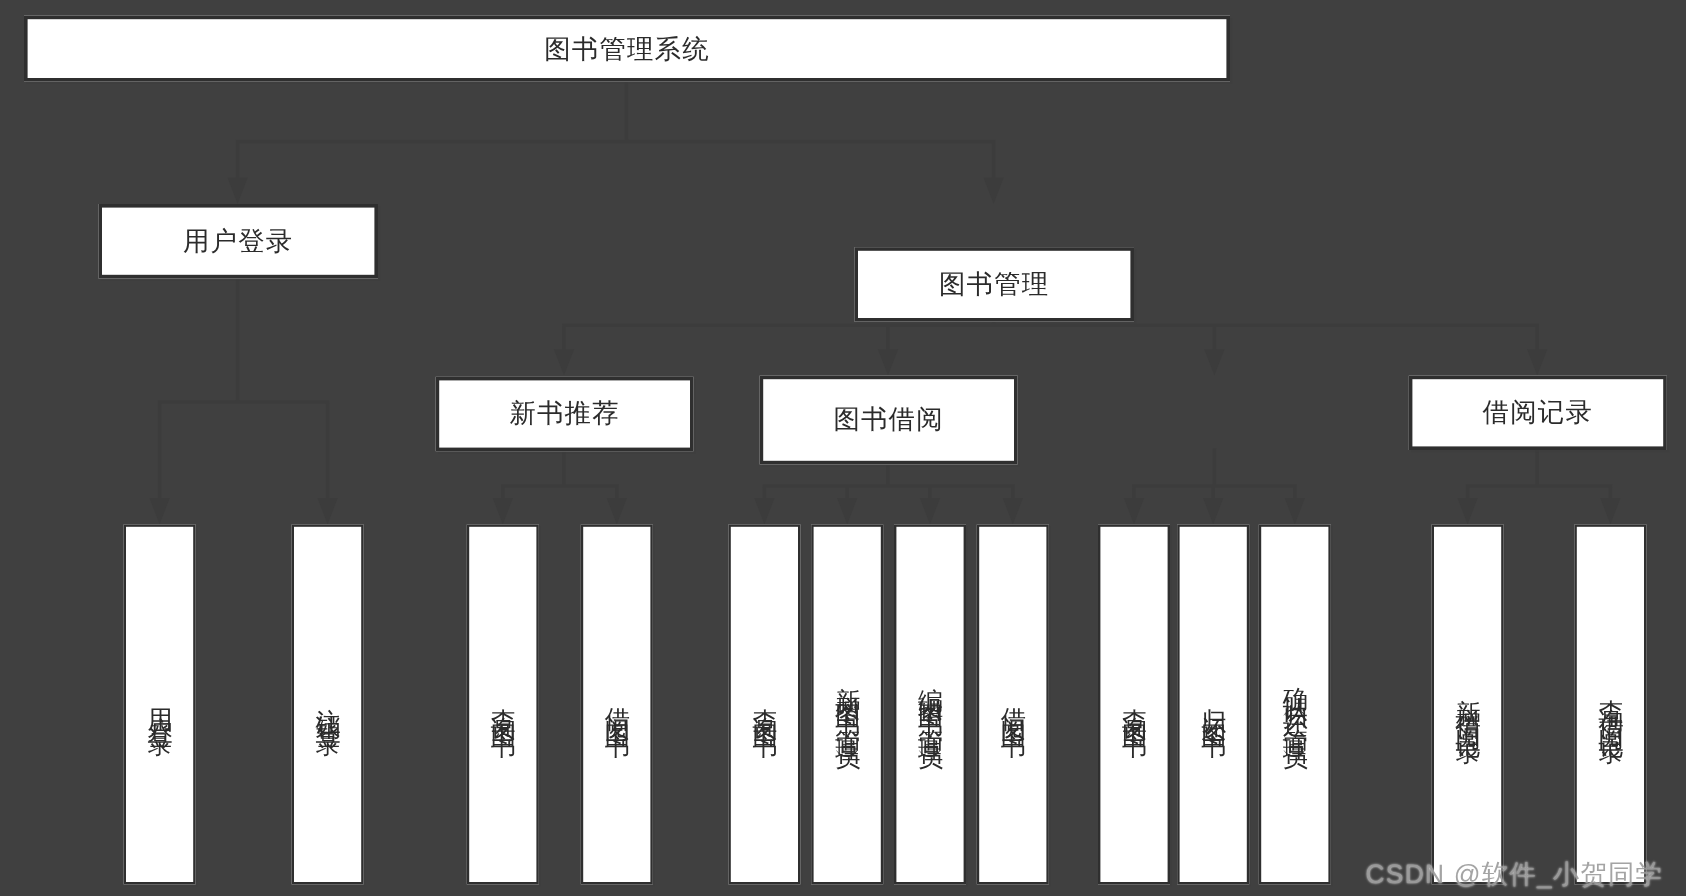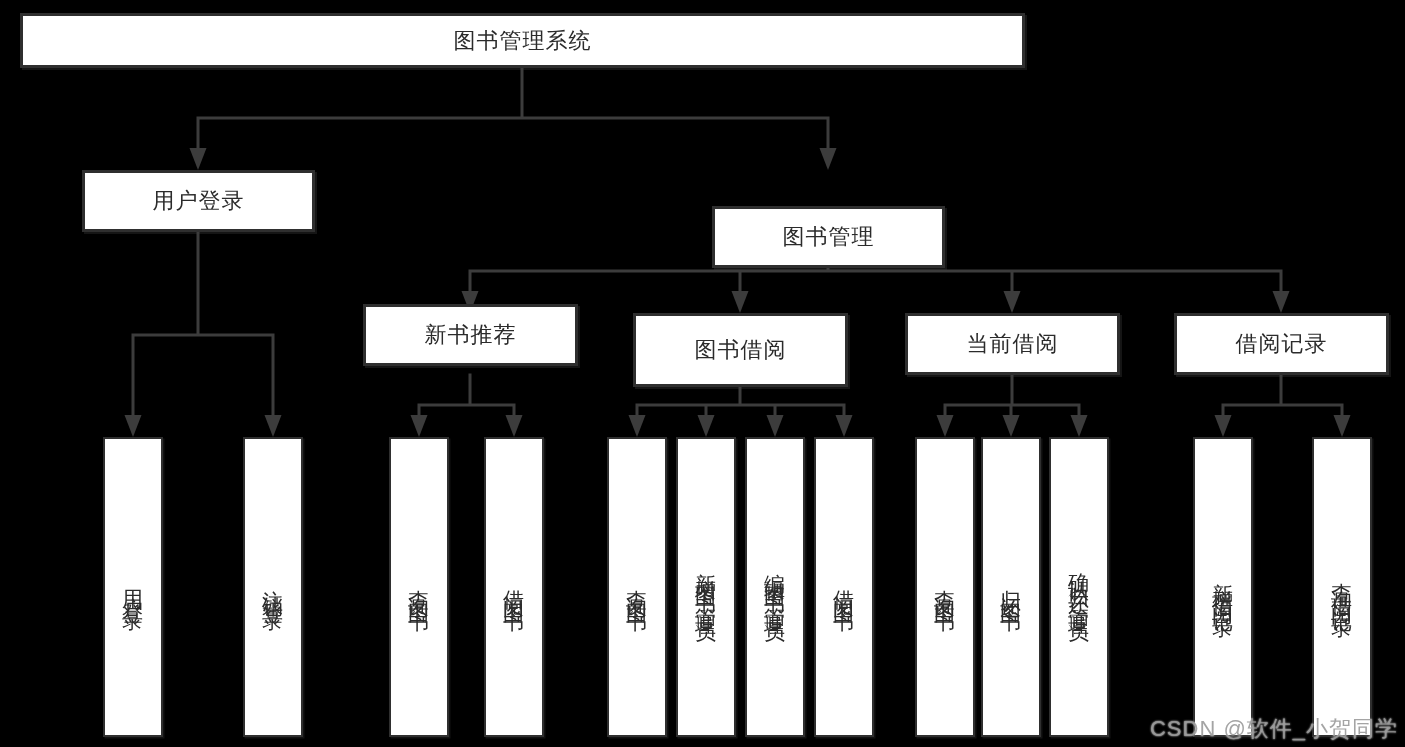--- a/index.html
+++ b/index.html
@@ -1,20 +1,20 @@
 <!DOCTYPE html>
 <html><head>
 <meta charset="utf-8">
 <style>
   html, body { margin: 0; padding: 0; background: #ffffff; }
   .stage {
     position: relative;
     width: 1405px;
     height: 747px;
-    background: #000000;
+    background: #404040;
     font-family: "Liberation Sans", "DejaVu Sans", sans-serif;
     overflow: hidden;
   }
   svg.wires { position: absolute; left: 0; top: 0; z-index: 1; }
   .hbox {
     position: absolute;
     box-sizing: border-box;
     background: #ffffff;
     border: 3px solid #2f2f2f;
     box-shadow: 2px 2px 0 rgba(60,60,60,0.35);
@@ -47,21 +47,21 @@
     writing-mode: vertical-rl;
     text-orientation: mixed;
     font-size: 21px;
     color: #2b2b2b;
     letter-spacing: 7px;
     line-height: 1;
     max-height: 284px;
   }
   .watermark {
     position: absolute;
-    right: 7px;
+    right: 19px;
     bottom: 3px;
     font-size: 22px;
     color: rgba(148,148,148,0.85);
     text-shadow: 0 0 2px #ffffff;
     letter-spacing: 1px;
     z-index: 3;
     white-space: nowrap;
   }
 </style>
 </head>
@@ -116,28 +116,25 @@
     <span>图书管理系统</span>
   </div>
 
   <div class="hbox" style="left:82px; top:170px; width:233px; height:62px;">
     <span>用户登录</span>
   </div>
   <div class="hbox" style="left:712px; top:170px; width:233px; height:62px;margin-top:36px;">
     <span>图书管理</span>
   </div>
 
-  <div class="hbox" style="left:363px; top:304px; width:215px; height:62px;">
+  <div class="hbox" style="left:363px; top:314px; width:215px; height:62px;">
     <span>新书推荐</span>
   </div>
   <div class="hbox" style="left:633px; top:313px; width:215px; height:74px;">
     <span>图书借阅</span>
-  </div>
-  <div class="hbox" style="left:905px; top:313px; width:215px; height:62px;">
-    <span>当前借阅</span>
   </div>
   <div class="hbox" style="left:1174px; top:313px; width:215px; height:62px;">
     <span>借阅记录</span>
   </div>
 
   <div class="vbox" style="left:103px;">
     <span>用户登录</span>
   </div>
   <div class="vbox" style="left:243px;">
     <span>注销登录</span>

